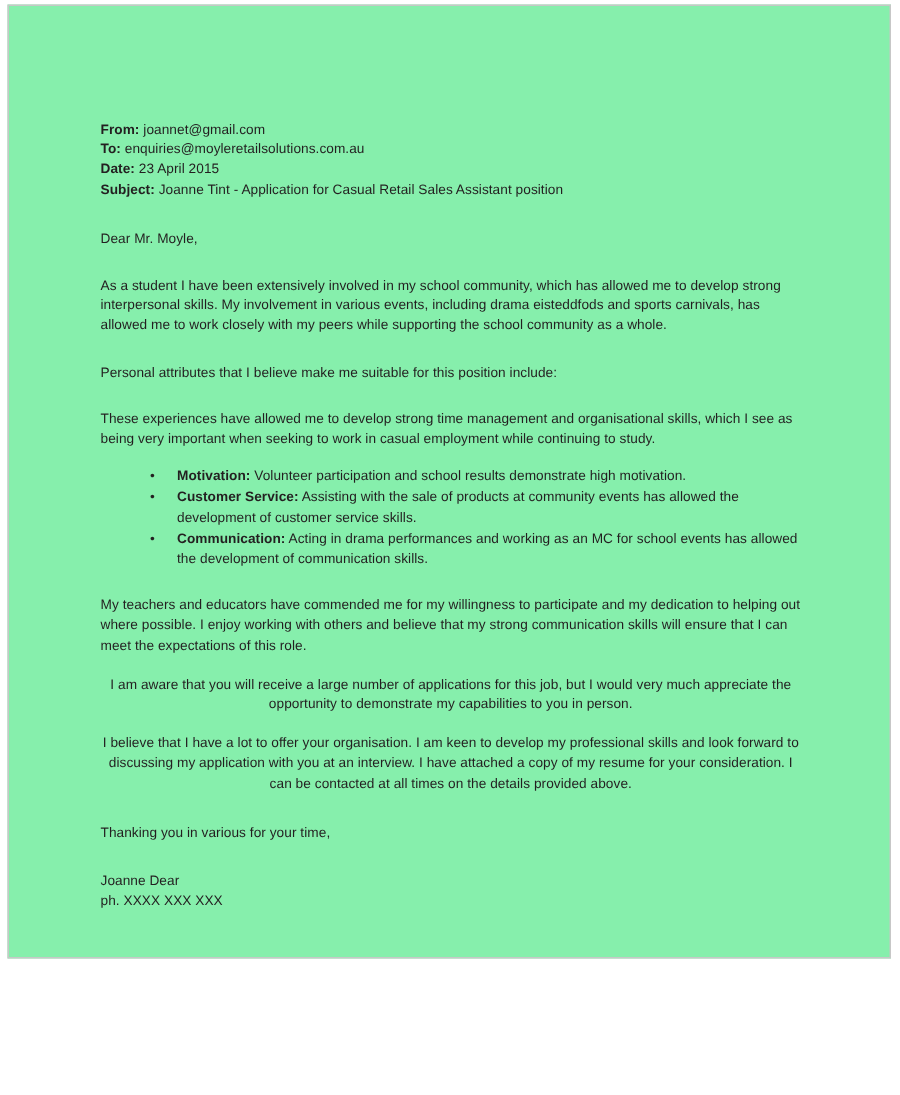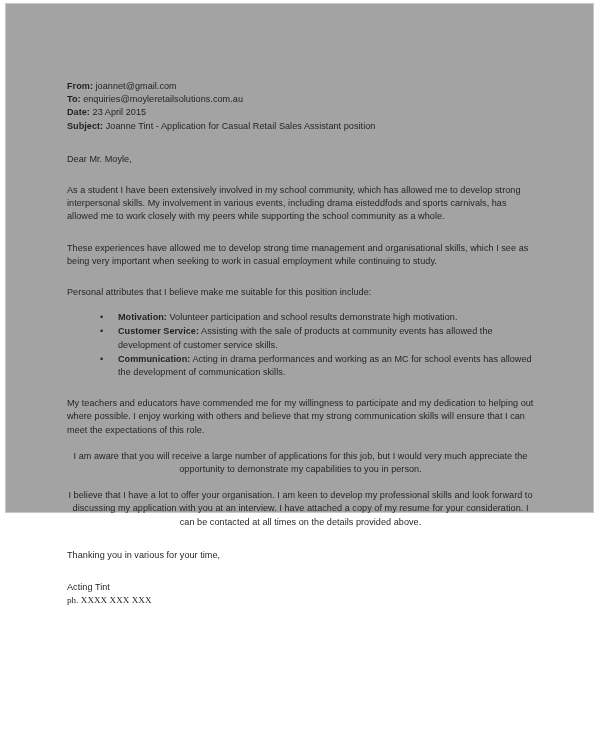--- a/index.html
+++ b/index.html
@@ -12,24 +12,24 @@
     height: 730px;
     font-family: "Liberation Sans", sans-serif;
     color: #231f20;
     overflow: hidden;
   }
   .page {
     position: absolute;
     left: 5px;
     top: 3px;
     width: 589px;
-    height: 510px;
+    height: 636px;
     box-sizing: border-box;
     border: 1px solid #c7c7c7;
-    background: #a3a3a3;
+    background: #86efac;
   }
   .letter {
     position: absolute;
     left: 61px;
     top: 76px;
     width: 467px;
     font-size: 9.1px;
     line-height: 13.2px;
     color: #231f20;
     letter-spacing: 0.04px;
@@ -70,54 +70,53 @@
     font-weight: bold;
   }
   .sign-off {
     margin-top: 20px;
   }
   .sig-name {
     margin-top: 19px;
   }
   .sig-phone {
     margin-top: 0;
-    font-family: Liberation Serif, serif;
   }
 </style>
 </head>
 <body>
 
 <div class="page">
   <div class="letter">
 
     <div class="meta-line"><span class="meta-label">From:</span> <span>joannet@gmail.com</span></div>
     <div class="meta-line"><span class="meta-label">To:</span> <span>enquiries@moyleretailsolutions.com.au</span></div>
     <div class="meta-line"><span class="meta-label">Date:</span> <span>23 April 2015</span></div>
     <div class="meta-line"><span class="meta-label">Subject:</span> <span>Joanne Tint - Application for Casual Retail Sales Assistant position</span></div>
 
     <div class="salutation">Dear Mr. Moyle,</div>
 
     <div class="para">As a student I have been extensively involved in my school community, which has allowed me to develop strong interpersonal skills. My involvement in various events, including drama eisteddfods and sports carnivals, has allowed me to work closely with my peers while supporting the school community as a whole.</div>
+    <div class="para">Personal attributes that I believe make me suitable for this position include:</div>
     <div class="para">These experiences have allowed me to develop strong time management and organisational skills, which I see as being very important when seeking to work in casual employment while continuing to study.</div>
-    <div class="para">Personal attributes that I believe make me suitable for this position include:</div>
 
     <ul class="bullets">
       <li>
         <span class="dot">•</span><b>Motivation:</b><span> Volunteer participation and school results demonstrate high motivation.</span>
       </li>
       <li>
         <span class="dot">•</span><b>Customer Service:</b><span> Assisting with the sale of products at community events has allowed the development of customer service skills.</span>
       </li>
       <li>
         <span class="dot">•</span><b>Communication:</b><span> Acting in drama performances and working as an MC for school events has allowed the development of communication skills.</span>
       </li>
     </ul>
 
     <div class="para">My teachers and educators have commended me for my willingness to participate and my dedication to helping out where possible. I enjoy working with others and believe that my strong communication skills will ensure that I can meet the expectations of this role.</div>
     <div class="para para-tight">I am aware that you will receive a large number of applications for this job, but I would very much appreciate the opportunity to demonstrate my capabilities to you in person.</div>
     <div class="para para-tight">I believe that I have a lot to offer your organisation. I am keen to develop my professional skills and look forward to discussing my application with you at an interview. I have attached a copy of my resume for your consideration. I can be contacted at all times on the details provided above.</div>
 
     <div class="sign-off">Thanking you in various for your time,</div>
-    <div class="sig-name">Acting Tint</div>
+    <div class="sig-name">Joanne Dear</div>
     <div class="sig-phone">ph. XXXX XXX XXX</div>
 
   </div>
 </div>
 
 </body></html>

